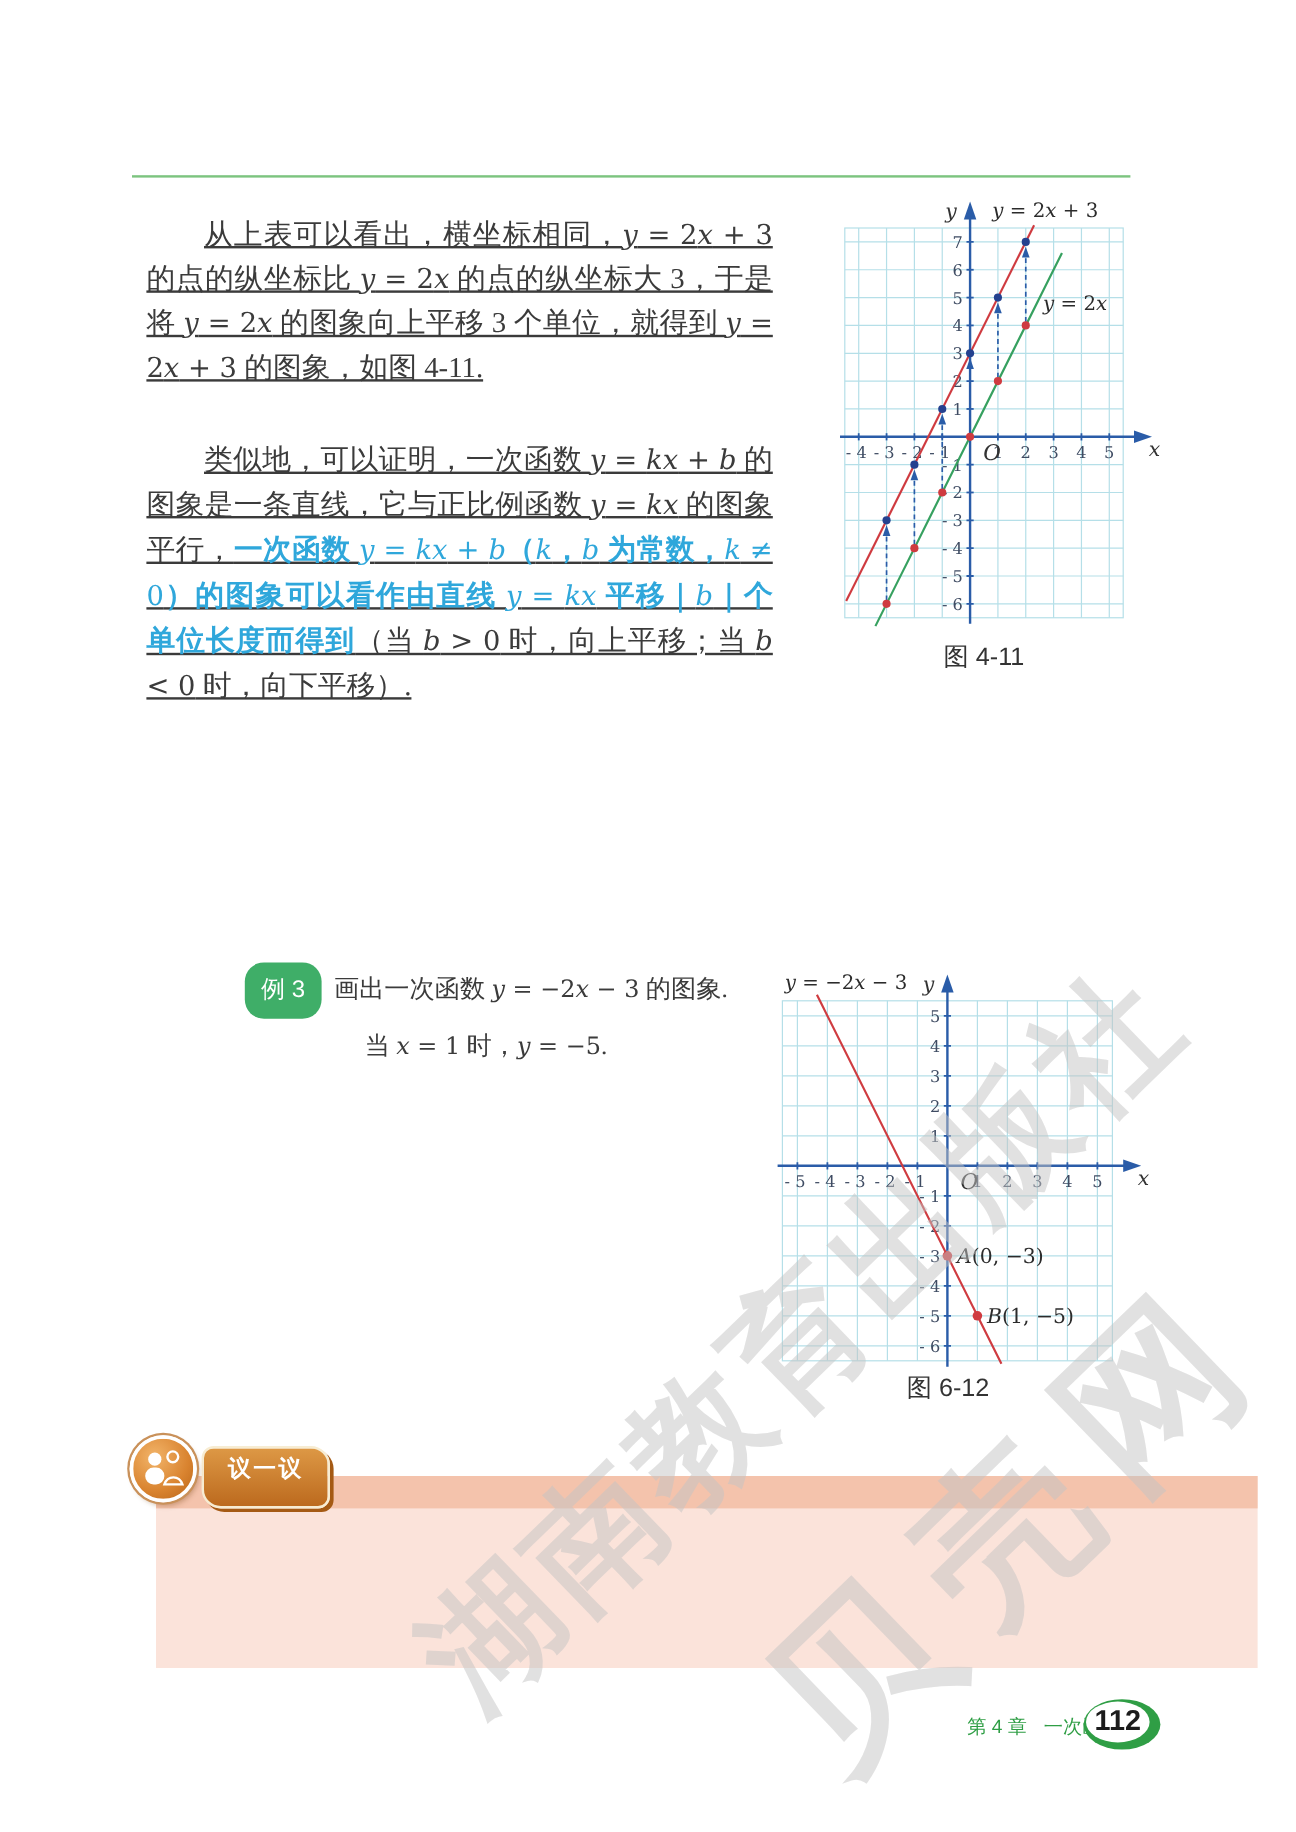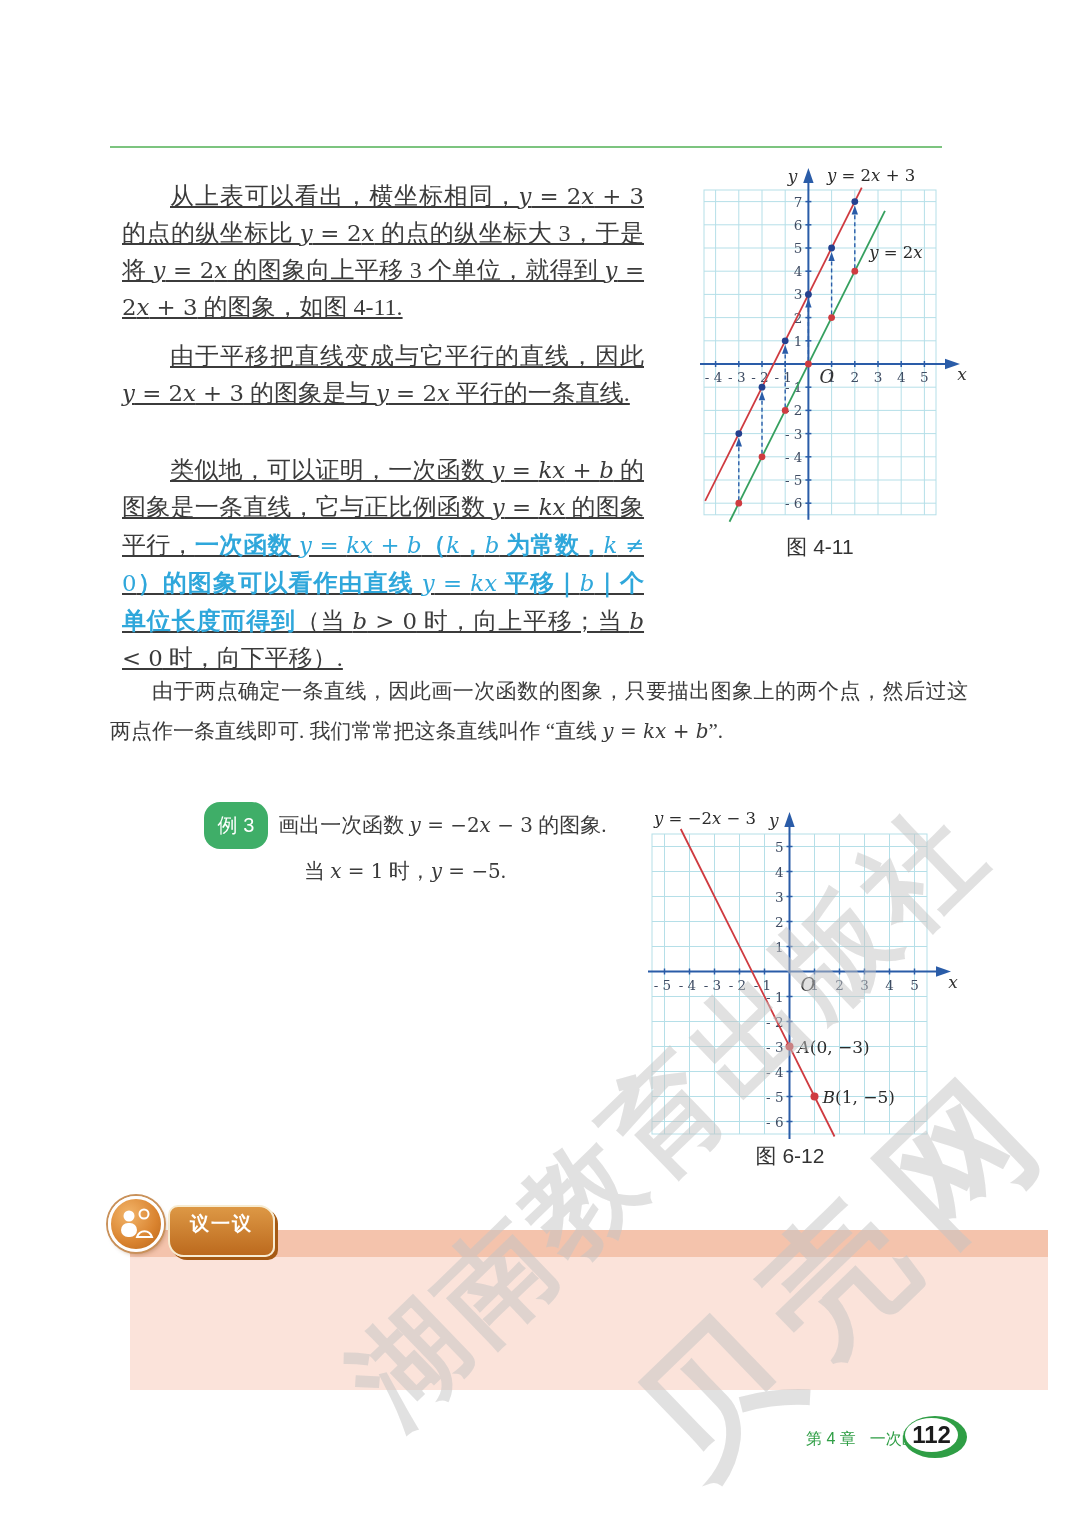--- a/index.html
+++ b/index.html
@@ -68,21 +68,20 @@
 </style>
 </head>
 <body>
 
 <div class="page">
 
   <div class="rule"></div>
 
   <div class="textcol">
     <p><span class="seg-t">从上表可以看出，横坐标相同，</span><span class="seg-m"><i>y</i><span> = 2</span><i>x</i><span> + 3</span></span><span class="seg-t"> 的点的纵坐标比 </span><span class="seg-m"><i>y</i><span> = 2</span><i>x</i></span><span class="seg-t"> 的点的纵坐标大 3，于是将 </span><span class="seg-m"><i>y</i><span> = 2</span><i>x</i></span><span class="seg-t"> 的图象向上平移 3 个单位，就得到 </span><span class="seg-m"><i>y</i><span> = 2</span><i>x</i><span> + 3</span></span><span class="seg-t"> 的图象，如图 4-11.</span></p>
-    <p><span class="seg-t">由于平移把直线变成与它平行的直线，因此 </span><span class="seg-m"><i>y</i><span> = 2</span><i>x</i><span> + 3</span></span><span class="seg-t"> 的图象是与 </span><span class="seg-m"><i>y</i><span> = 2</span><i>x</i></span><span class="seg-t"> 平行的一条直线.</span></p>
     <p class="sp"><span class="seg-t">类似地，可以证明，一次函数 </span><span class="seg-m"><i>y</i><span> = </span><i>kx</i><span> + </span><i>b</i></span><span class="seg-t"> 的图象是一条直线，它与正比例函数 </span><span class="seg-m"><i>y</i><span> = </span><i>kx</i></span><span class="seg-t"> 的图象平行，</span><span class="seg-b">一次函数 </span><span class="seg-bm"><i>y</i><span> = </span><i>kx</i><span> + </span><i>b</i></span><span class="seg-b">（</span><span class="seg-bm"><i>k</i></span><span class="seg-b">，</span><span class="seg-bm"><i>b</i></span><span class="seg-b"> 为常数，</span><span class="seg-bm"><i>k</i><span> ≠ 0</span></span><span class="seg-b">）的图象可以看作由直线 </span><span class="seg-bm"><i>y</i><span> = </span><i>kx</i></span><span class="seg-b"> 平移｜</span><span class="seg-bm"><i>b</i></span><span class="seg-b">｜个单位长度而得到</span><span class="seg-t">（当 </span><span class="seg-m"><i>b</i><span> &gt; 0</span></span><span class="seg-t"> 时，向上平移；当 </span><span class="seg-m"><i>b</i><span> &lt; 0</span></span><span class="seg-t"> 时，向下平移）.</span></p>
   </div>
 
   <svg class="fig1" width="272" height="378" viewBox="0 0 272 378">
       <g stroke="#b5dfe8" stroke-width="1" fill="none">
         <rect x="4.000000000000014" y="30" width="232" height="324.8"></rect>
         <line x1="15.600000000000009" y1="354.79999999999995" x2="15.600000000000009" y2="30"></line>
         <line x1="38.80000000000001" y1="354.79999999999995" x2="38.80000000000001" y2="30"></line>
         <line x1="62.00000000000001" y1="354.79999999999995" x2="62.00000000000001" y2="30"></line>
         <line x1="85.2" y1="354.79999999999995" x2="85.2" y2="30"></line>
@@ -182,21 +181,20 @@
       <text x="169.184" y="98.44000000000001" font-size="16.5" text-anchor="start" fill="#2b2b2b" font-family="&quot;DejaVu Serif&quot;, serif"><tspan font-style="italic">y</tspan><tspan> = 2</tspan><tspan font-style="italic">x</tspan></text>
       <circle cx="38.80000000000001" cy="343.2" r="3.4" fill="#cf3b40"></circle>
       <circle cx="62.00000000000001" cy="296.8" r="3.4" fill="#cf3b40"></circle>
       <circle cx="85.2" cy="250.4" r="3.4" fill="#cf3b40"></circle>
       <circle cx="108.4" cy="204" r="3.4" fill="#cf3b40"></circle>
       <circle cx="131.6" cy="157.6" r="3.4" fill="#cf3b40"></circle>
       <circle cx="154.8" cy="111.2" r="3.4" fill="#cf3b40"></circle>
     </svg>
   <div class="caption cap1">图 4-11</div>
 
-  <p class="p4"><span class="seg-t">由于两点确定一条直线，因此画一次函数的图象，只要描出图象上的两个点，然后过这两点作一条直线即可. 我们常常把这条直线叫作 “直线 </span><span class="seg-m"><i>y</i><span> = </span><i>kx</i><span> + </span><i>b</i></span><span class="seg-t">”.</span></p>
 
   <div class="example">
     <div class="ex-line">
       <span class="badge-ex">例 3</span><span><span class="seg-t">画出一次函数 </span><span class="seg-m"><i>y</i><span> = −2</span><i>x</i><span> − 3</span></span><span class="seg-t"> 的图象.</span></span>
     </div>
     <div class="ex-line"><span class="seg-t">当 </span><span class="seg-m"><i>x</i><span> = 1</span></span><span class="seg-t"> 时，</span><span class="seg-m"><i>y</i><span> = −5</span></span><span class="seg-t">.</span></div>
   </div>
 
   <svg class="fig2" width="330" height="354" viewBox="0 0 330 354">
       <g stroke="#b5dfe8" stroke-width="1" fill="none">

